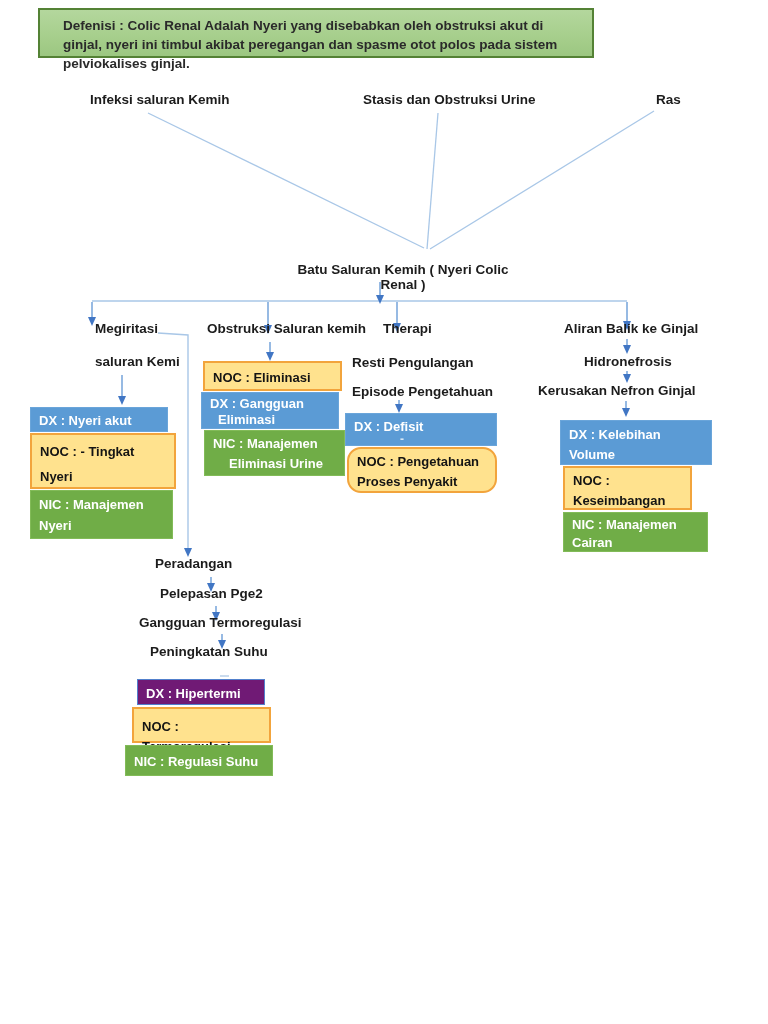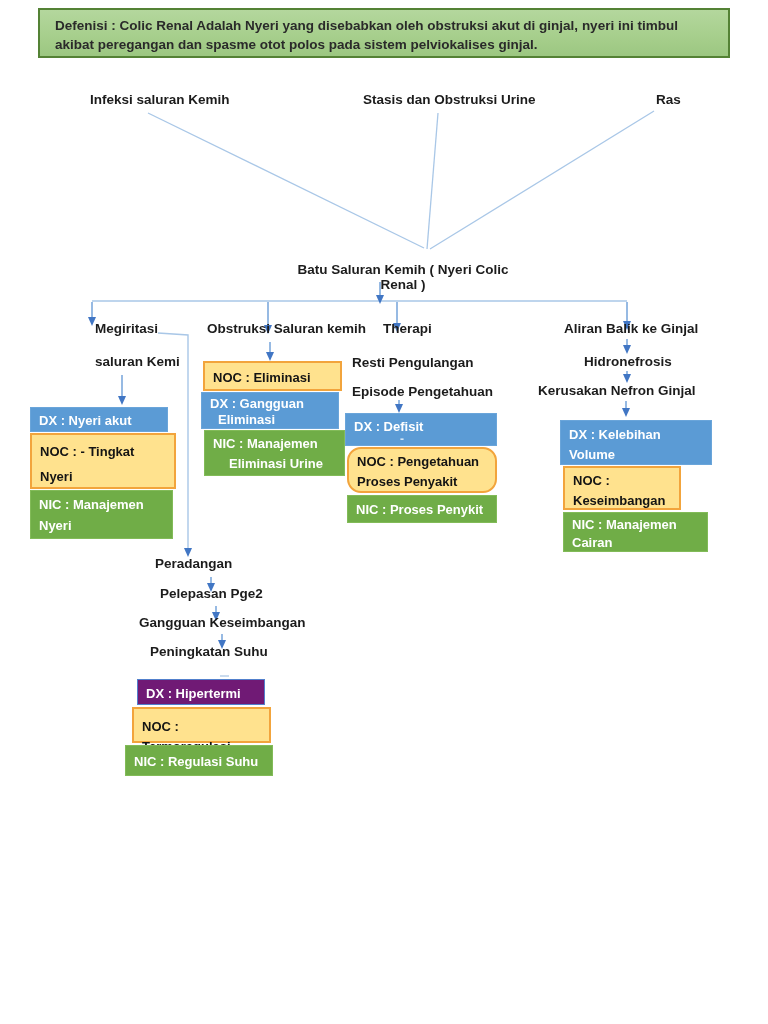--- a/index.html
+++ b/index.html
@@ -19,24 +19,24 @@
     box-sizing:border-box;padding:3px 8px;
   }
   .box .ln{display:block;}
   .box.blue{background:#5b9bd5;color:#ffffff;border:1px solid #6aa5da;}
   .box.dblue{background:#701a75;color:#ffffff;border:1px solid #5280cc;}
   .box.yellow{background:#ffe28e;color:#141414;border:2px solid #f2a43c;}
   .box.green{background:#70ad47;color:#ffffff;border:1px solid #82bb58;}
   .two .ln{line-height:25px;}
   .one .ln{line-height:20px;}
   .defbox{
-    position:absolute;left:38px;top:8px;width:692px;height:50px;
+    position:absolute;left:38px;top:8px;width:556px;height:50px;
     background:linear-gradient(180deg,#b4d79d 0%,#a7cf8d 55%,#9cc781 100%);
     border:2px solid #548235;box-sizing:border-box;
-    padding:6px 15px;
+    padding:6px 23px;
     font-weight:bold;font-size:13.5px;color:#2a2a2a;line-height:19px;
   }
   .dash2{padding-left:46px;opacity:.75;font-size:12px;line-height:8px;display:block;}
   .center{ text-align:center; }
 </style>
 </head>
 <body>
 
 <div id="canvas">
 
@@ -125,43 +125,40 @@
   <div class="lbl" style="left:352px;top:355px;">Resti Pengulangan</div>
   <div class="lbl" style="left:352px;top:384px;">Episode Pengetahuan</div>
   <div class="box blue" style="left:345px;top:413px;width:152px;height:33px;padding-top:4px;">
     <span class="ln" style="line-height:17px;">DX : Defisit</span>
     <span class="ln dash2">-</span>
   </div>
   <div class="box yellow two" style="left:347px;top:447px;width:150px;height:46px;border-radius:14px;">
     <span class="ln" style="line-height:20px;">NOC : Pengetahuan</span>
     <span class="ln" style="line-height:20px;">Proses Penyakit</span>
   </div>
-  <div class="box green one" style="left:347px;top:495px;width:150px;height:28px;padding-top:4px;">
-    <span class="ln">NIC : Proses Penykit</span>
-  </div>
 
   <div class="lbl" style="left:564px;top:321px;">Aliran Balik ke Ginjal</div>
   <div class="lbl" style="left:584px;top:354px;">Hidronefrosis</div>
   <div class="lbl" style="left:538px;top:383px;">Kerusakan Nefron Ginjal</div>
   <div class="box blue two" style="left:560px;top:420px;width:152px;height:45px;padding-top:4px;">
     <span class="ln" style="line-height:20px;">DX : Kelebihan Volume</span>
     <span class="ln" style="line-height:20px;">Cairan</span>
   </div>
-  <div class="box yellow two" style="left:563px;top:466px;width:118px;height:44px;">
+  <div class="box yellow two" style="left:563px;top:466px;width:129px;height:44px;">
     <span class="ln" style="line-height:20px;">NOC : Keseimbangan</span>
     <span class="ln" style="line-height:20px;">Cairan</span>
   </div>
   <div class="box green two" style="left:563px;top:512px;width:145px;height:40px;">
     <span class="ln" style="line-height:18px;">NIC : Manajemen</span>
     <span class="ln" style="line-height:18px;">Cairan</span>
   </div>
 
   <div class="lbl" style="left:155px;top:556px;">Peradangan</div>
   <div class="lbl" style="left:160px;top:586px;">Pelepasan Pge2</div>
-  <div class="lbl" style="left:139px;top:615px;">Gangguan Keseimbangan</div>
+  <div class="lbl" style="left:139px;top:615px;">Gangguan Termoregulasi</div>
   <div class="lbl" style="left:150px;top:644px;">Peningkatan Suhu</div>
   <div class="box dblue one" style="left:137px;top:679px;width:128px;height:26px;padding-top:4px;">
     <span class="ln">DX : Hipertermi</span>
   </div>
   <div class="box yellow one" style="left:132px;top:707px;width:139px;height:36px;padding-top:8px;">
     <span class="ln">NOC : Termoregulasi</span>
   </div>
   <div class="box green one" style="left:125px;top:745px;width:148px;height:31px;padding-top:6px;">
     <span class="ln">NIC : Regulasi Suhu</span>
   </div>

